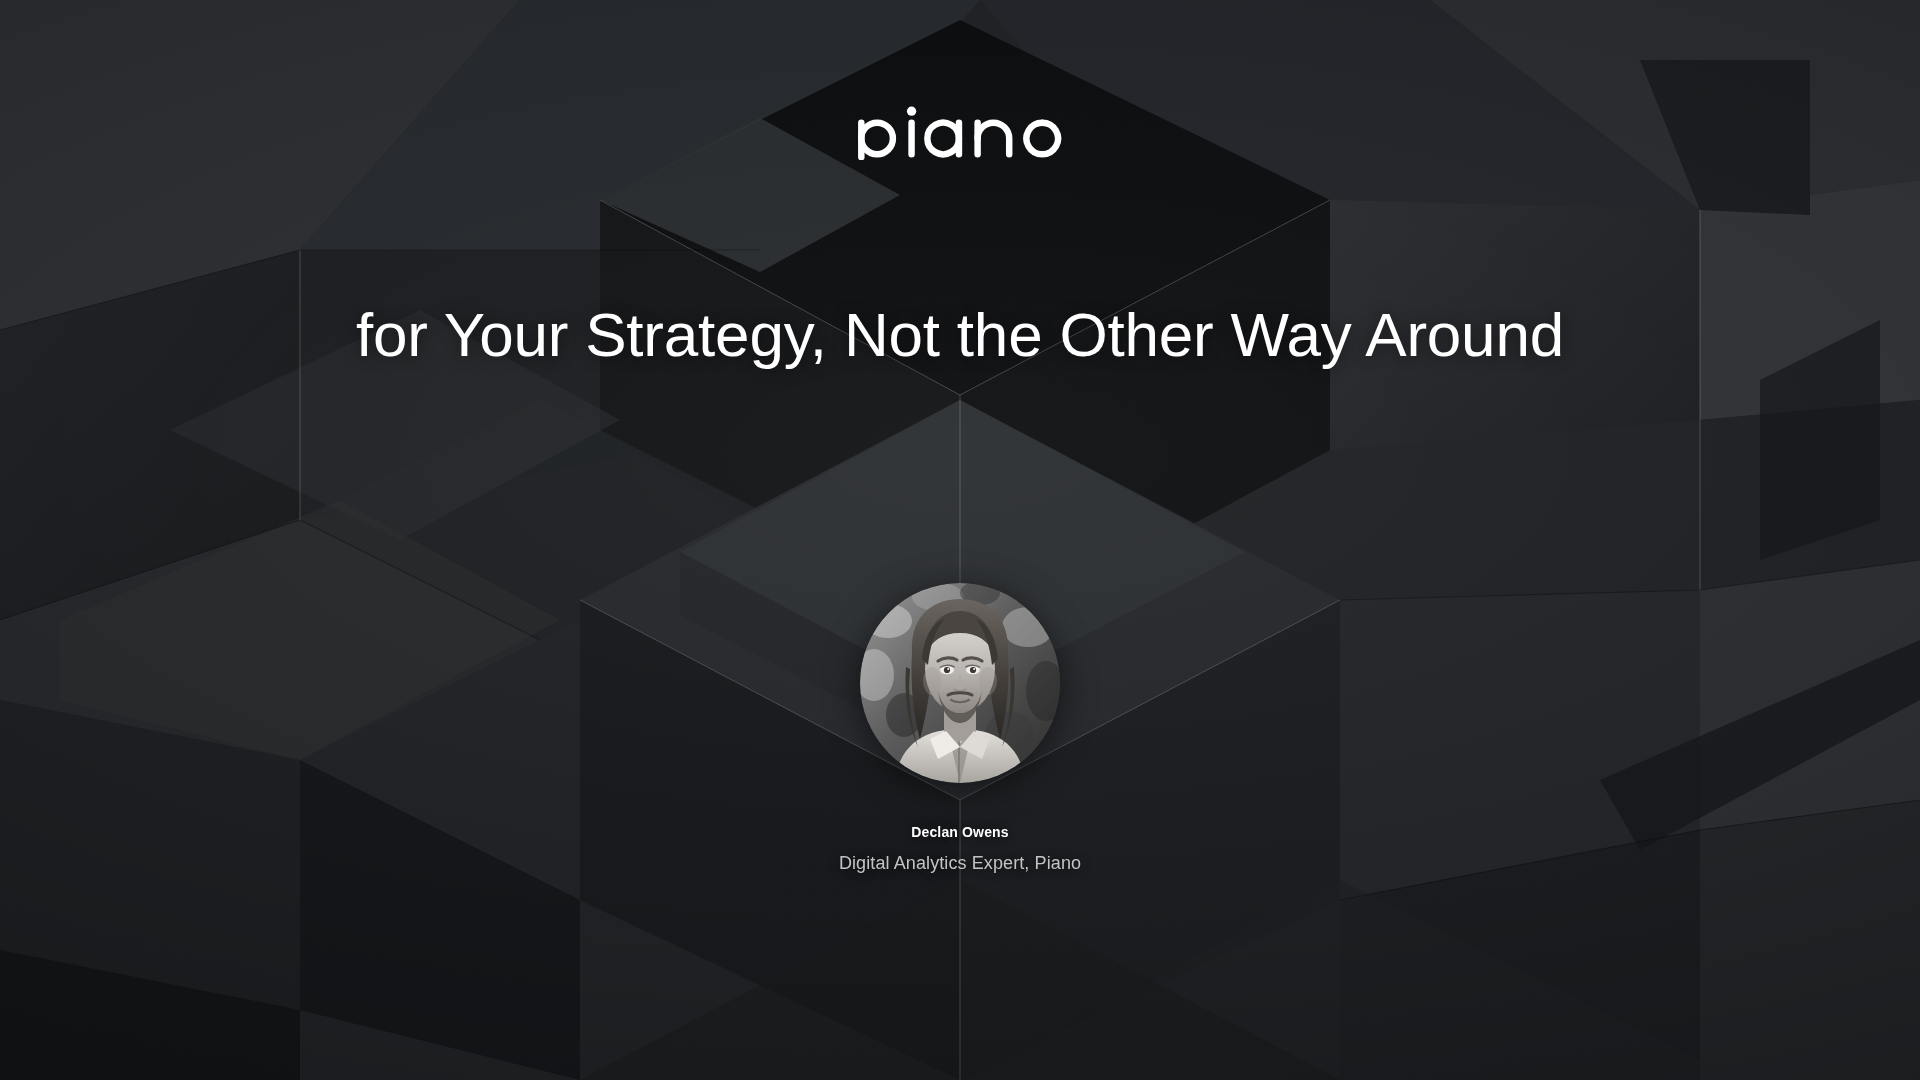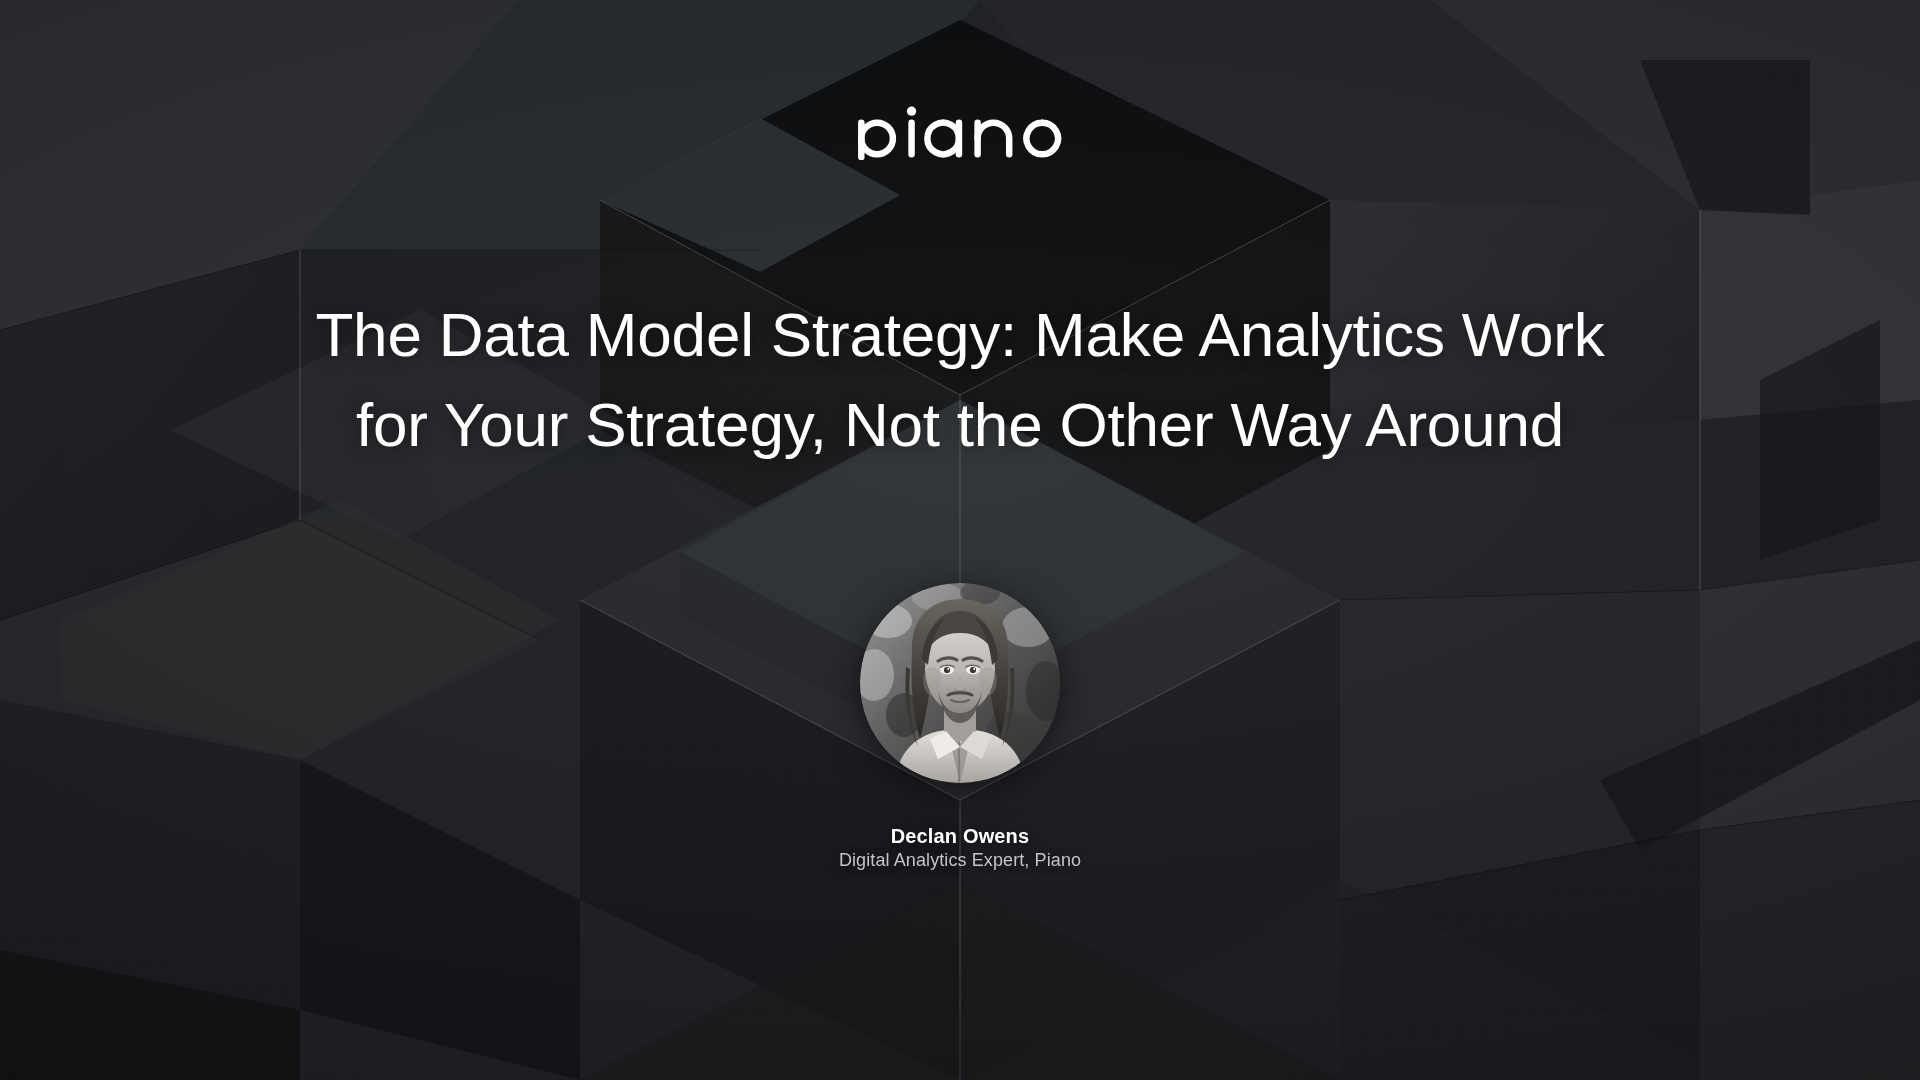--- a/index.html
+++ b/index.html
@@ -86,28 +86,28 @@
   }
   #avatar svg { display:block; width:200px; height:200px; }
 
   
   #speaker {
     position:absolute; top:824px; left:0; right:0;
     text-align:center;
   }
   #speaker-name {
     color:#ffffff;
-    font-size:20px;
+    font-size:14px;
     font-weight:700;
     letter-spacing:.15px;
     line-height:1.25;
     text-shadow:0 1px 10px rgba(0,0,0,.5);
   }
   #speaker-role {
-    margin-top:0;
+    margin-top:10px;
     color:#c2c4c6;
     font-size:18px;
     font-weight:400;
     letter-spacing:.1px;
     line-height:1.25;
     text-shadow:0 1px 10px rgba(0,0,0,.5);
   }
 </style>
 </head>
 <body>
@@ -229,21 +229,20 @@
           <path d="M168,48 a22,22 0 0 1 44,0 L212,70"></path>
 
           <path d="M258,26 a22,22 0 1 0 0.01,0"></path>
         </g>
 
         <circle cx="76" cy="10" r="6.5" fill="#ffffff"></circle>
       </svg>
     </div>
 
     <h1 id="title">
-      <span class="ln">The Data Model Strategy: Make Analytics Work</span>
       <span class="ln">for Your Strategy, Not the Other Way Around</span>
     </h1>
 
     <div id="avatar-wrap">
       <div id="avatar">
         <svg viewBox="0 0 200 200" xmlns="http://www.w3.org/2000/svg">
           <defs>
             <clipPath id="circ">
                 <circle cx="100" cy="100" r="100"></circle>
               </clipPath>

